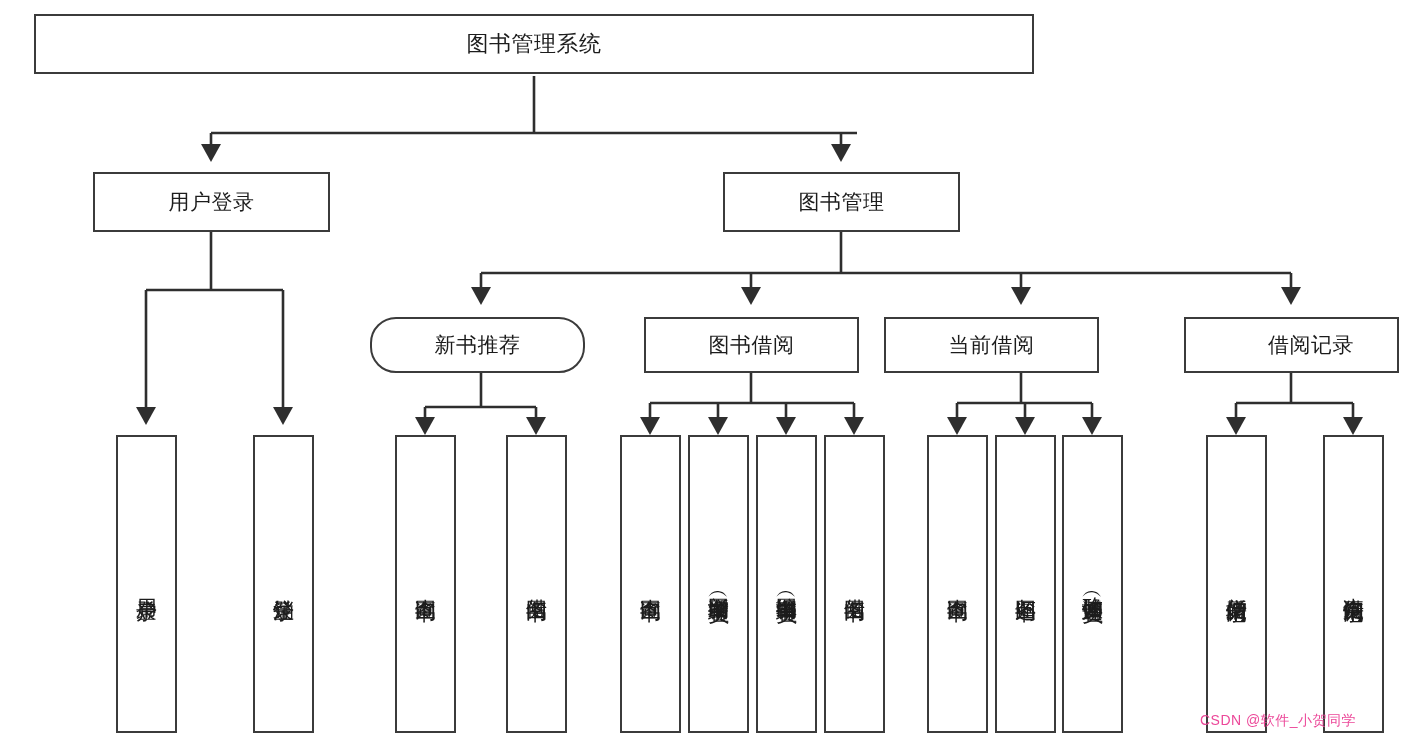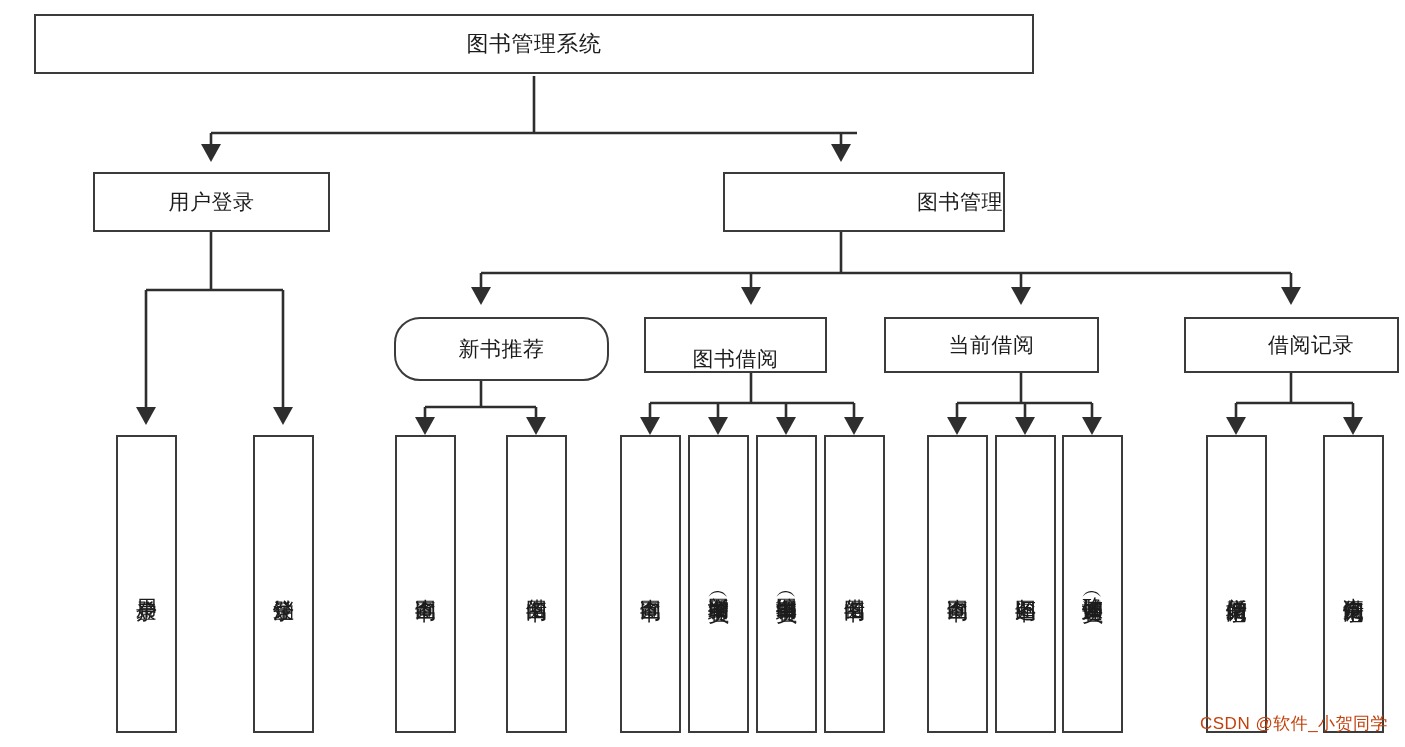--- a/index.html
+++ b/index.html
@@ -66,22 +66,22 @@
     line-height: 1.04;
     letter-spacing: 1px;
     white-space: normal;
     max-height: 100%;
     text-align: left;
   }
   #watermark {
     position: absolute;
     left: 1188px;
     top: 712px;
-    font-size: 17px;
-    color: #c2410c;
+    font-size: 14px;
+    color: #ec4899;
     letter-spacing: 0.5px;
     z-index: 5;
     white-space: nowrap;
   }
 </style>
 </head>
 <body>
 
 <div id="diagram-root">
 
@@ -135,28 +135,28 @@
     </g>
   </svg>
 
   <div class="node horiz root" style="left:22px; top:14px; width:1000px; height:60px;">
     <span class="node-label">图书管理系统</span>
   </div>
 
   <div class="node horiz" style="left:81px; top:172px; width:237px; height:60px;">
     <span class="node-label">用户登录</span>
   </div>
-  <div class="node horiz" style="left:711px; top:172px; width:282px; height:60px;justify-content:flex-end;">
+  <div class="node horiz" style="left:711px; top:172px; width:237px; height:60px;">
     <span class="node-label">图书管理</span>
   </div>
 
-  <div class="node horiz" style="left:382px; top:317px; width:215px; height:64px;border-radius:26px;">
+  <div class="node horiz" style="left:358px; top:317px; width:215px; height:56px;border-radius:26px;">
     <span class="node-label">新书推荐</span>
   </div>
-  <div class="node horiz" style="left:632px; top:317px; width:183px; height:56px;align-items:flex-end;">
+  <div class="node horiz" style="left:632px; top:317px; width:215px; height:56px;">
     <span class="node-label">图书借阅</span>
   </div>
   <div class="node horiz" style="left:872px; top:317px; width:215px; height:56px;">
     <span class="node-label">当前借阅</span>
   </div>
   <div class="node horiz" style="left:1172px; top:317px; width:215px; height:56px;padding-left:39px;">
     <span class="node-label">借阅记录</span>
   </div>
 
   <div class="node leaf" style="left:104px; top:435px; width:61px; height:298px;">

